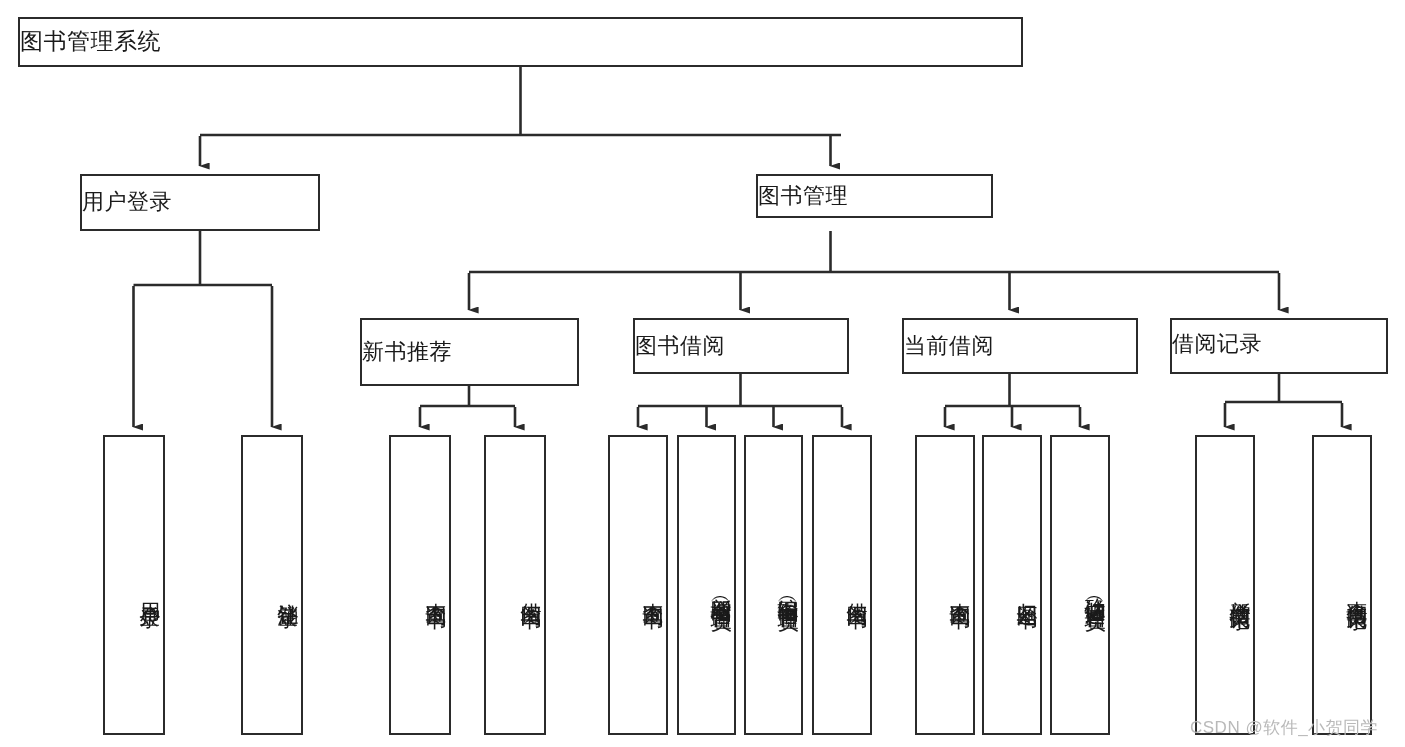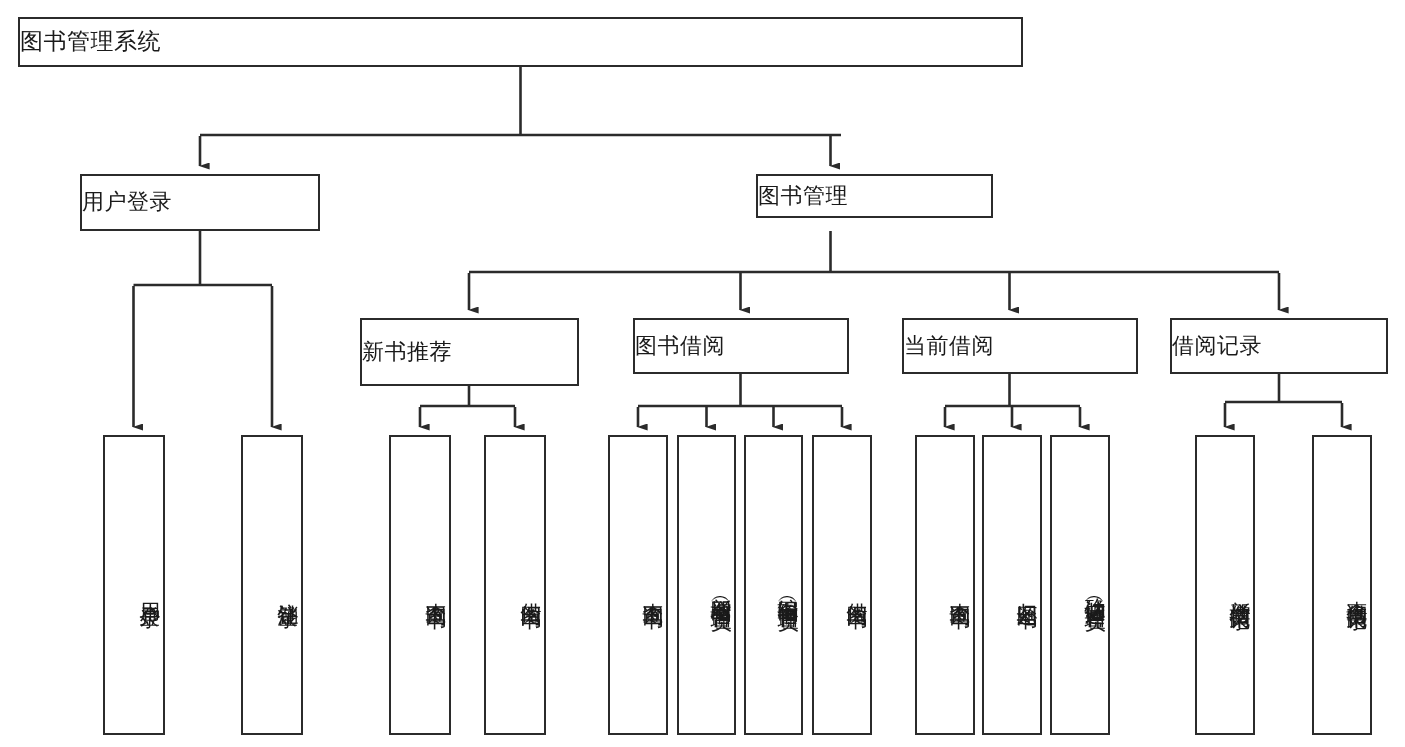--- a/index.html
+++ b/index.html
@@ -135,21 +135,21 @@
 
   <div class="node h" style="left:360px; top:318px; width:219px; height:68px;">
     <span>新书推荐</span>
   </div>
   <div class="node h" style="left:633px; top:318px; width:216px; height:56px;">
     <span>图书借阅</span>
   </div>
   <div class="node h" style="left:902px; top:318px; width:236px; height:56px;">
     <span>当前借阅</span>
   </div>
-  <div class="node h" style="left:1170px; top:318px; width:218px; height:56px;">
+  <div class="node h" style="left:1170px; top:318px; width:218px; height:56px;font-family:Liberation Mono, monospace;">
     <span>借阅记录</span>
   </div>
 
   <div class="node v" style="left:103px; top:435px; width:62px; height:300px;">
     <span class="vtext">用户登录</span>
   </div>
   <div class="node v" style="left:241px; top:435px; width:62px; height:300px;">
     <span class="vtext">注销登录</span>
   </div>
   <div class="node v" style="left:389px; top:435px; width:62px; height:300px;">
@@ -179,14 +179,15 @@
   <div class="node v" style="left:1050px; top:435px; width:60px; height:300px;">
     <span class="vtext">确认归还（管理员）</span>
   </div>
   <div class="node v" style="left:1195px; top:435px; width:60px; height:300px;">
     <span class="vtext">新增借阅记录</span>
   </div>
   <div class="node v" style="left:1312px; top:435px; width:60px; height:300px;">
     <span class="vtext">查询借阅记录</span>
   </div>
 
+  <div class="watermark">CSDN @软件_小贺同学</div>
 
 </div>
 
 </body></html>

